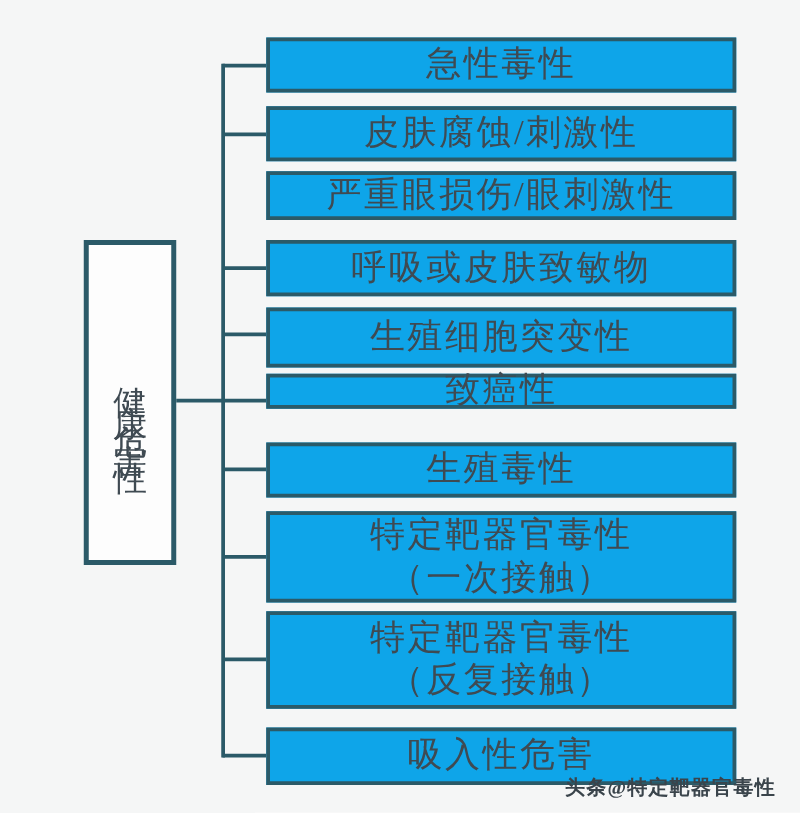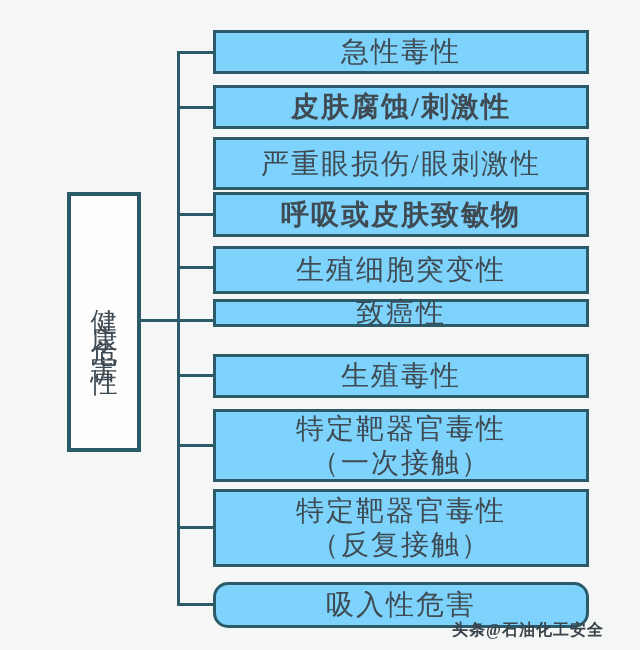--- a/index.html
+++ b/index.html
@@ -14,21 +14,21 @@
   .line {
     position: absolute;
     background: #2b5a68;
   }
   .node {
     position: absolute;
     left: 213px;
     width: 376px;
     box-sizing: border-box;
     border: 3px solid #2b5a68;
-    background: #7dd3fc;
+    background: #0ea5e9;
     color: #3f4a52;
     display: flex;
     align-items: center;
     justify-content: center;
     text-align: center;
     font-size: 28px;
     line-height: 34px;
     white-space: pre-line;
     letter-spacing: 2px;
   }
@@ -80,35 +80,35 @@
   <div class="line" style="left:178px; top:106px; width:35px; height:3px;"></div>
   <div class="line" style="left:178px; top:213px; width:35px; height:3px;"></div>
   <div class="line" style="left:178px; top:266px; width:35px; height:3px;"></div>
   <div class="line" style="left:178px; top:374px; width:35px; height:3px;"></div>
   <div class="line" style="left:178px; top:444px; width:35px; height:3px;"></div>
   <div class="line" style="left:178px; top:526px; width:35px; height:3px;"></div>
   <div class="line" style="left:178px; top:603px; width:35px; height:3px;"></div>
 
   <div class="node" style="top:30px; height:44px;">急性毒性</div>
 
-  <div class="node" style="top:85px; height:44px;font-weight:bold;">皮肤腐蚀/刺激性</div>
+  <div class="node" style="top:85px; height:44px;">皮肤腐蚀/刺激性</div>
 
-  <div class="node" style="top:137px; height:53px;">严重眼损伤/眼刺激性</div>
+  <div class="node" style="top:137px; height:39px;">严重眼损伤/眼刺激性</div>
 
-  <div class="node" style="top:192px; height:45px;font-weight:bold;">呼吸或皮肤致敏物</div>
+  <div class="node" style="top:192px; height:45px;">呼吸或皮肤致敏物</div>
 
   <div class="node" style="top:246px; height:48px;">生殖细胞突变性</div>
 
   <div class="node" style="top:299px; height:28px;">致癌性</div>
 
   <div class="node" style="top:354px; height:44px;font-family:Liberation Serif, serif;">生殖毒性</div>
 
   <div class="node" style="top:409px; height:73px;">特定靶器官毒性
 （一次接触）</div>
 
   <div class="node" style="top:489px; height:78px;">特定靶器官毒性
 （反复接触）</div>
 
-  <div class="node" style="top:582px; height:46px;border-radius:15px;">吸入性危害</div>
+  <div class="node" style="top:582px; height:46px;">吸入性危害</div>
 
-  <div class="watermark">头条@石油化工安全</div>
+  <div class="watermark">头条@特定靶器官毒性</div>
 
 </div>
 
 </body></html>

